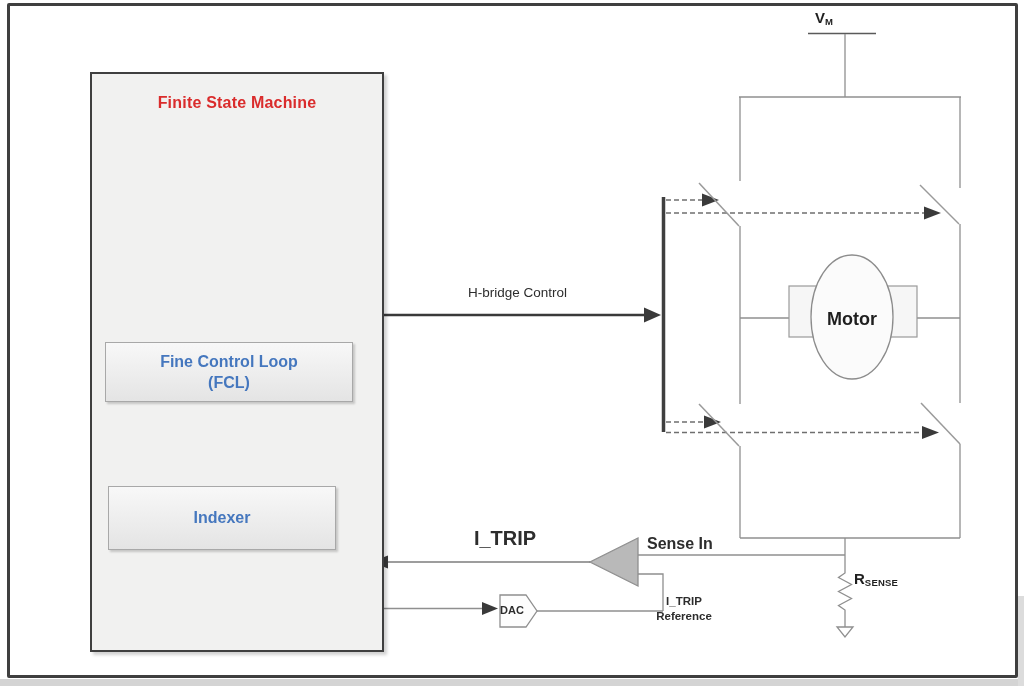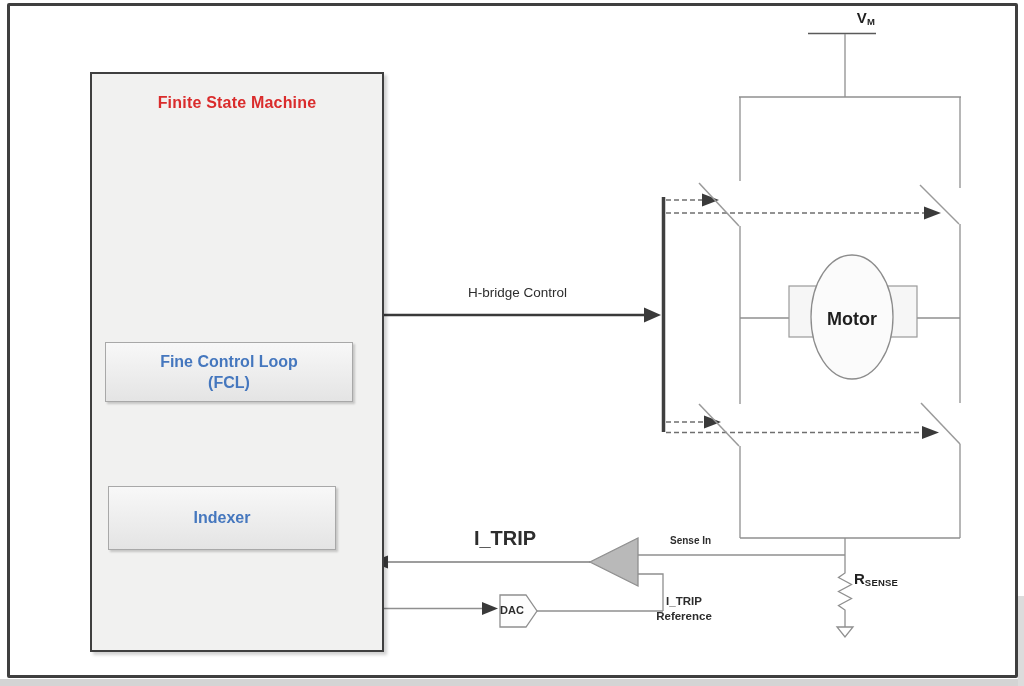--- a/index.html
+++ b/index.html
@@ -37,25 +37,25 @@
     color:#4577be;font-weight:bold;font-size:16px;line-height:1.32;text-align:center;
   }
   .block-ccl{left:16px;top:140px;width:242px;height:66px;}
   .block-fcl{left:13px;top:268px;width:246px;height:58px;}
   .block-indexer{left:16px;top:412px;width:226px;height:62px;}
 
   
   .lbl{position:absolute;color:#2d2d2d;white-space:nowrap;}
   .lbl-hbridge{left:420px;top:285px;width:195px;text-align:center;font-size:13.5px;font-weight:400;}
   .lbl-itrip{left:430px;top:527px;width:150px;text-align:center;font-size:20px;font-weight:600;}
-  .lbl-sensein{left:670px;top:535px;font-size:10px;font-weight:bold;}
+  .lbl-sensein{left:647px;top:535px;font-size:16px;font-weight:bold;}
   .lbl-itripref{left:638px;top:594px;width:92px;text-align:center;font-size:11.5px;font-weight:bold;line-height:15px;}
   .lbl-dac{left:500px;top:604px;width:29px;text-align:left;font-size:11px;font-weight:bold;}
   .lbl-motor{left:812px;top:309px;width:80px;text-align:center;font-size:18px;font-weight:bold;color:#1f1f1f;}
-  .lbl-vm{left:815px;top:9px;width:60px;text-align:right;font-size:15px;font-weight:bold;color:#1f1f1f;}
+  .lbl-vm{left:815px;top:9px;width:60px;text-align:left;font-size:15px;font-weight:bold;color:#1f1f1f;}
   .lbl-rsense{left:854px;top:570px;font-size:15px;font-weight:bold;color:#1f1f1f;}
   .sub{font-size:9.5px;font-weight:bold;vertical-align:-2px;letter-spacing:.2px;}
 </style>
 </head>
 <body>
 
 <div id="canvas">
   <div class="frame"></div>
 
   <svg class="wires" viewBox="0 0 1024 686">

